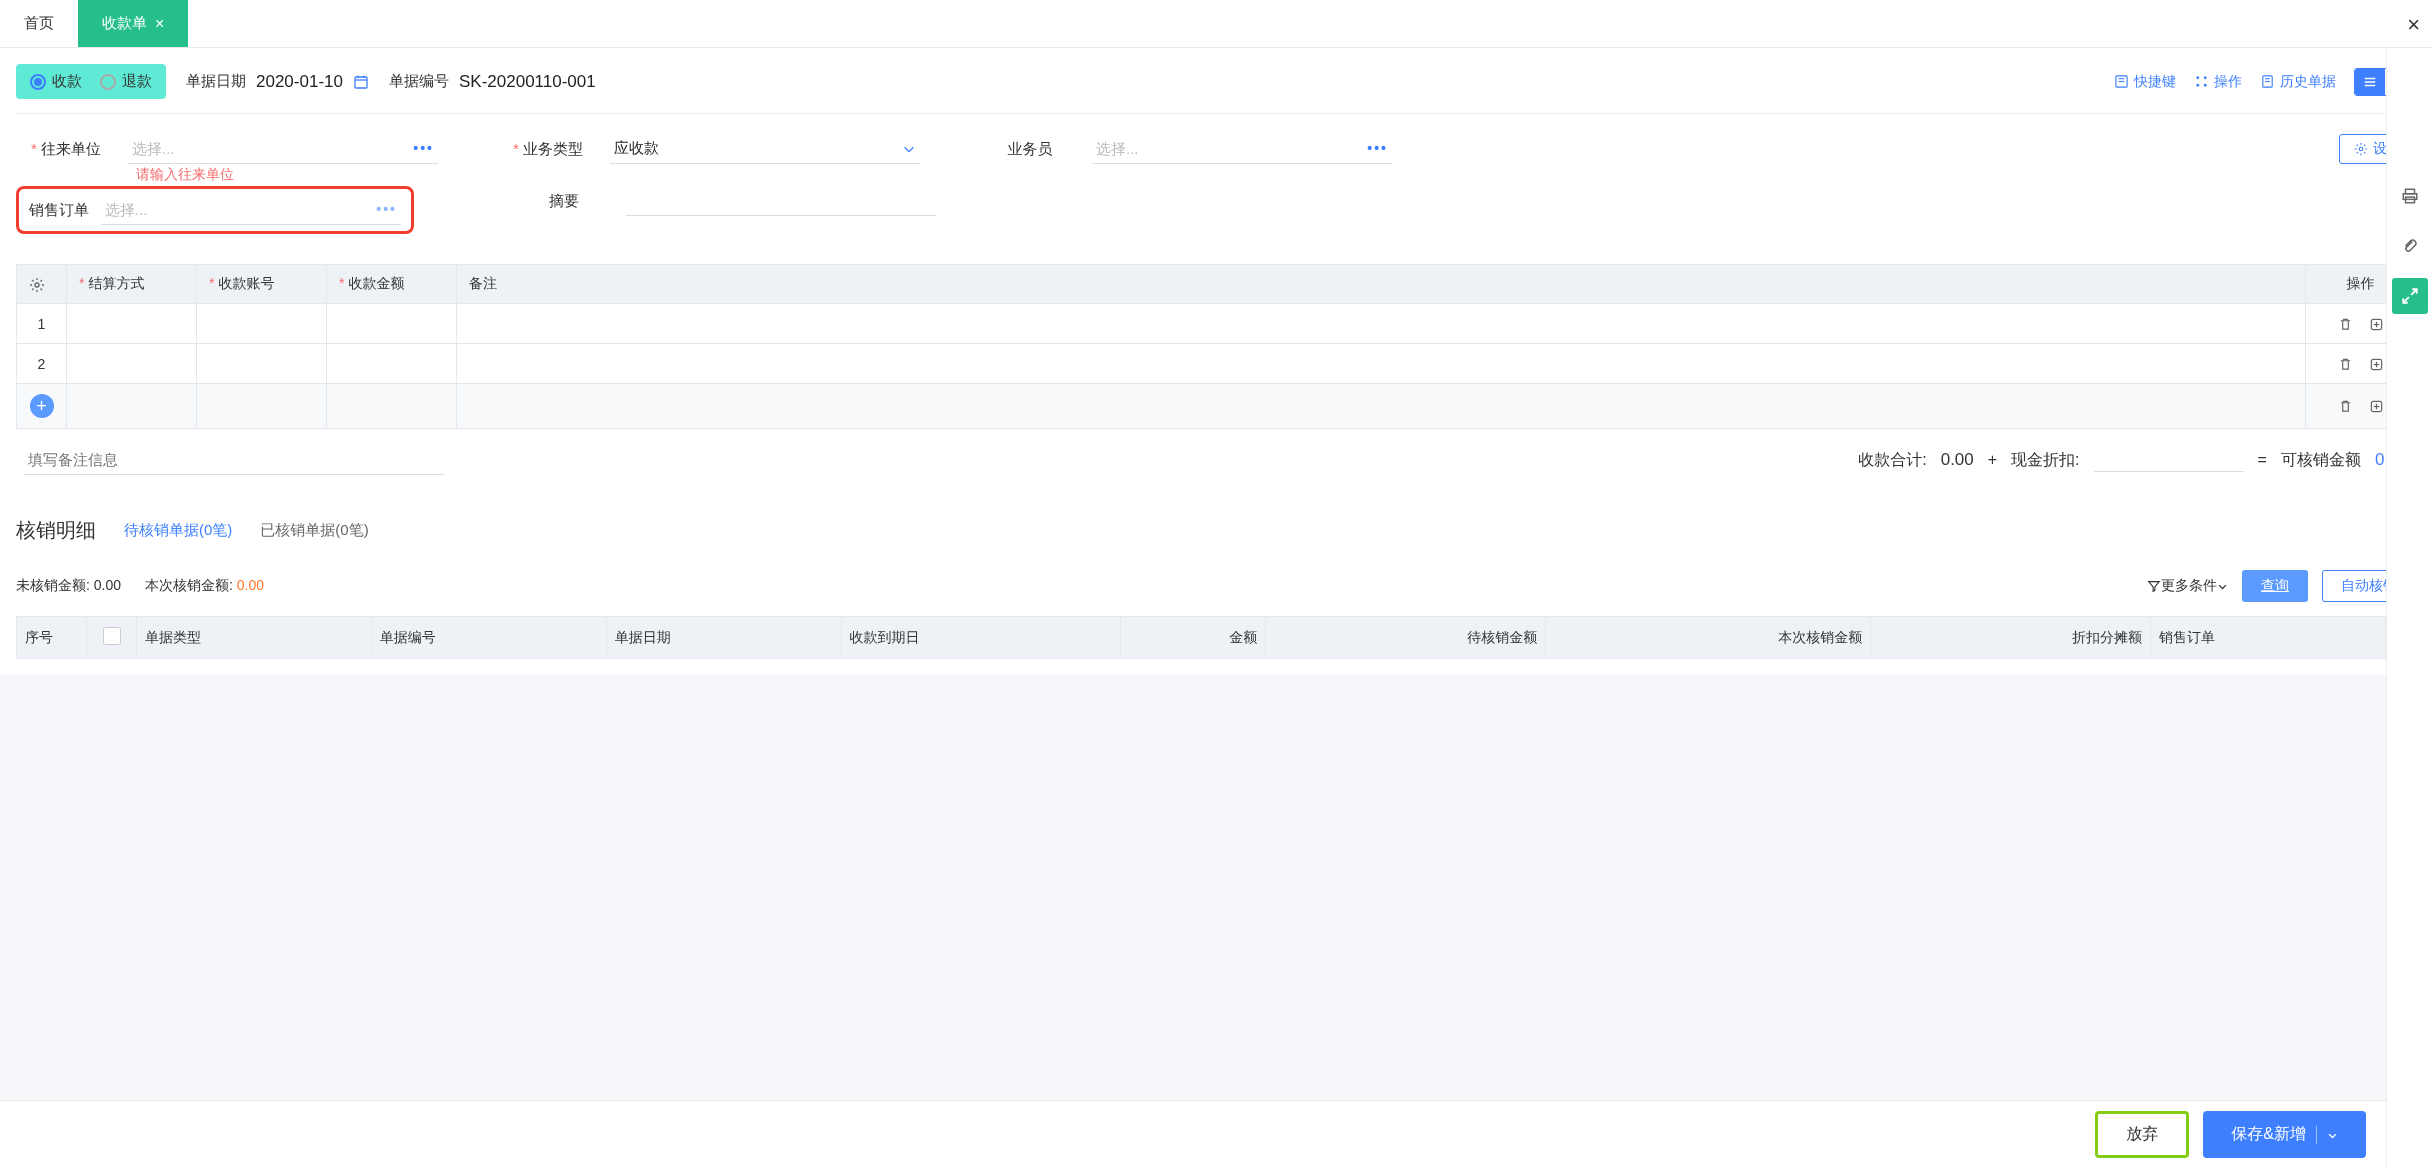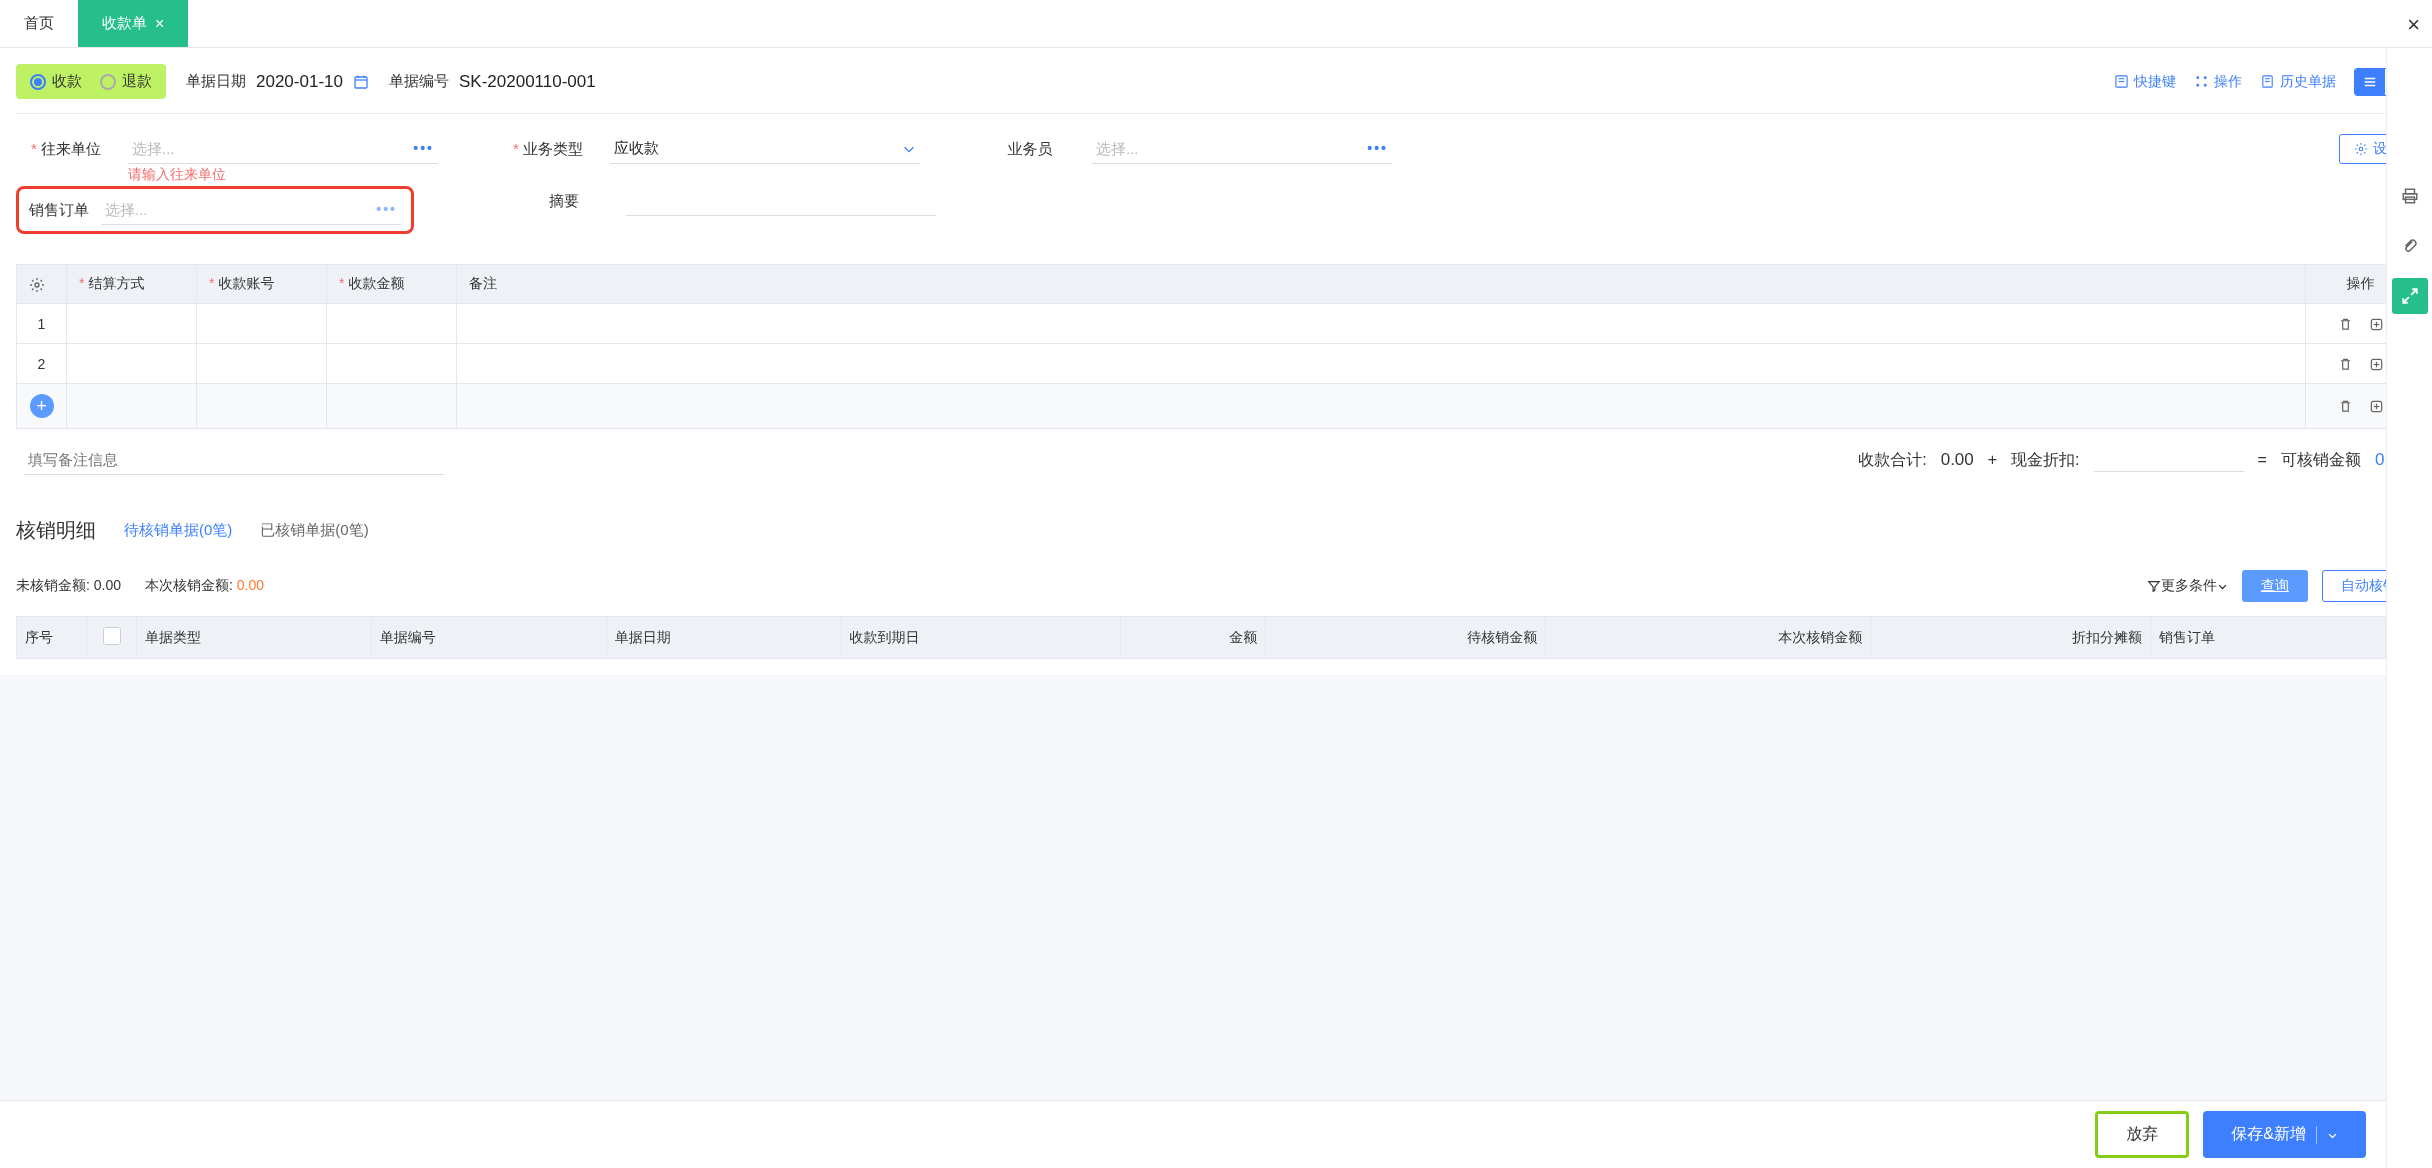--- a/index.html
+++ b/index.html
@@ -10,21 +10,21 @@
 .tab { padding: 12px 24px; display: flex; align-items: center; cursor: pointer; font-size: 15px; color: #333; text-align: right; }
 .tab.active { background: #26bf8c; color: #fff; }
 .tab-close { margin-left: 8px; font-size: 16px; color: #fff; cursor: pointer; }
 .tabs-close-all { position: absolute; right: 12px; top: 12px; font-size: 22px; color: #333; cursor: pointer; }
 
 
 .main { padding: 16px; background: #fff; margin: 0; position: relative; }
 
 
 .topbar { display: flex; align-items: center; gap: 20px; padding-bottom: 14px; border-bottom: 1px solid #eee; }
-.radio-group { display: flex; gap: 18px; background: #bef264; padding: 8px 14px; border-radius: 4px; }
+.radio-group { display: flex; gap: 18px; background: #5eead4; padding: 8px 14px; border-radius: 4px; }
 .radio-item { display: flex; align-items: center; gap: 6px; cursor: pointer; font-size: 15px; }
 .radio-circle { width: 16px; height: 16px; border: 2px solid #aaa; border-radius: 50%; display: inline-flex; align-items: center; justify-content: center; }
 .radio-item.selected .radio-circle { border-color: #3d7fff; }
 .radio-item.selected .radio-circle::after { content: ""; width: 8px; height: 8px; background: #3d7fff; border-radius: 50%; }
 .topbar-field { display: flex; align-items: center; gap: 10px; font-size: 15px; }
 .topbar-field .value { font-size: 17px; color: #222; }
 .cal-icon { color: #3d7fff; font-size: 17px; }
 
 .topbar-right { margin-left: auto; display: flex; align-items: center; gap: 18px; }
 .link-btn { color: #3d7fff; display: flex; align-items: center; gap: 5px; cursor: pointer; font-size: 14px; }
@@ -37,21 +37,21 @@
 .form-area { padding: 20px 0 10px 0; }
 .form-row { display: flex; gap: 60px; margin-bottom: 14px; align-items: flex-start; }
 .form-field { display: flex; align-items: center; gap: 12px; position: relative; }
 .form-label { width: 100px; text-align: center; font-size: 15px; color: #333; }
 .req { color: #f56c6c; margin-right: 4px; }
 .form-input { width: 310px; border: none; border-bottom: 1px solid #ddd; padding: 6px 4px; font-size: 15px; outline: none; background: transparent; }
 .form-input::placeholder { color: #bbb; }
 .form-input-wrap { position: relative; width: 310px; }
 .more-dots { position: absolute; right: 4px; top: 6px; color: #3d7fff; cursor: pointer; letter-spacing: 2px; font-weight: bold; }
 .dropdown-arrow { position: absolute; right: 4px; top: 6px; color: #3d7fff; cursor: pointer; }
-.field-error { position: absolute; left: 112px; top: 32px; color: #f56c6c; font-size: 14px; }
+.field-error { position: absolute; left: 120px; top: 32px; color: #f56c6c; font-size: 14px; }
 .settings-btn { border: 1px solid #3d7fff; color: #3d7fff; padding: 5px 14px; border-radius: 3px; cursor: pointer; background: #fff; display: flex; align-items: center; gap: 5px; }
 
 .highlight-box { border: 3px solid #f03d2f; border-radius: 8px; padding: 6px 10px; display: inline-flex; align-items: center; gap: 12px; }
 
 
 .data-table { width: 100%; border-collapse: collapse; margin-top: 6px; }
 .data-table th, .data-table td { border: 1px solid #e4e7ed; padding: 10px 12px; font-size: 14px; text-align: left; }
 .data-table th { background: #eef2f7; font-weight: normal; color: #333; }
 .data-table td { background: #fff; height: 40px; }
 .data-table tr.footer-row td { background: #f7f9fb; }

